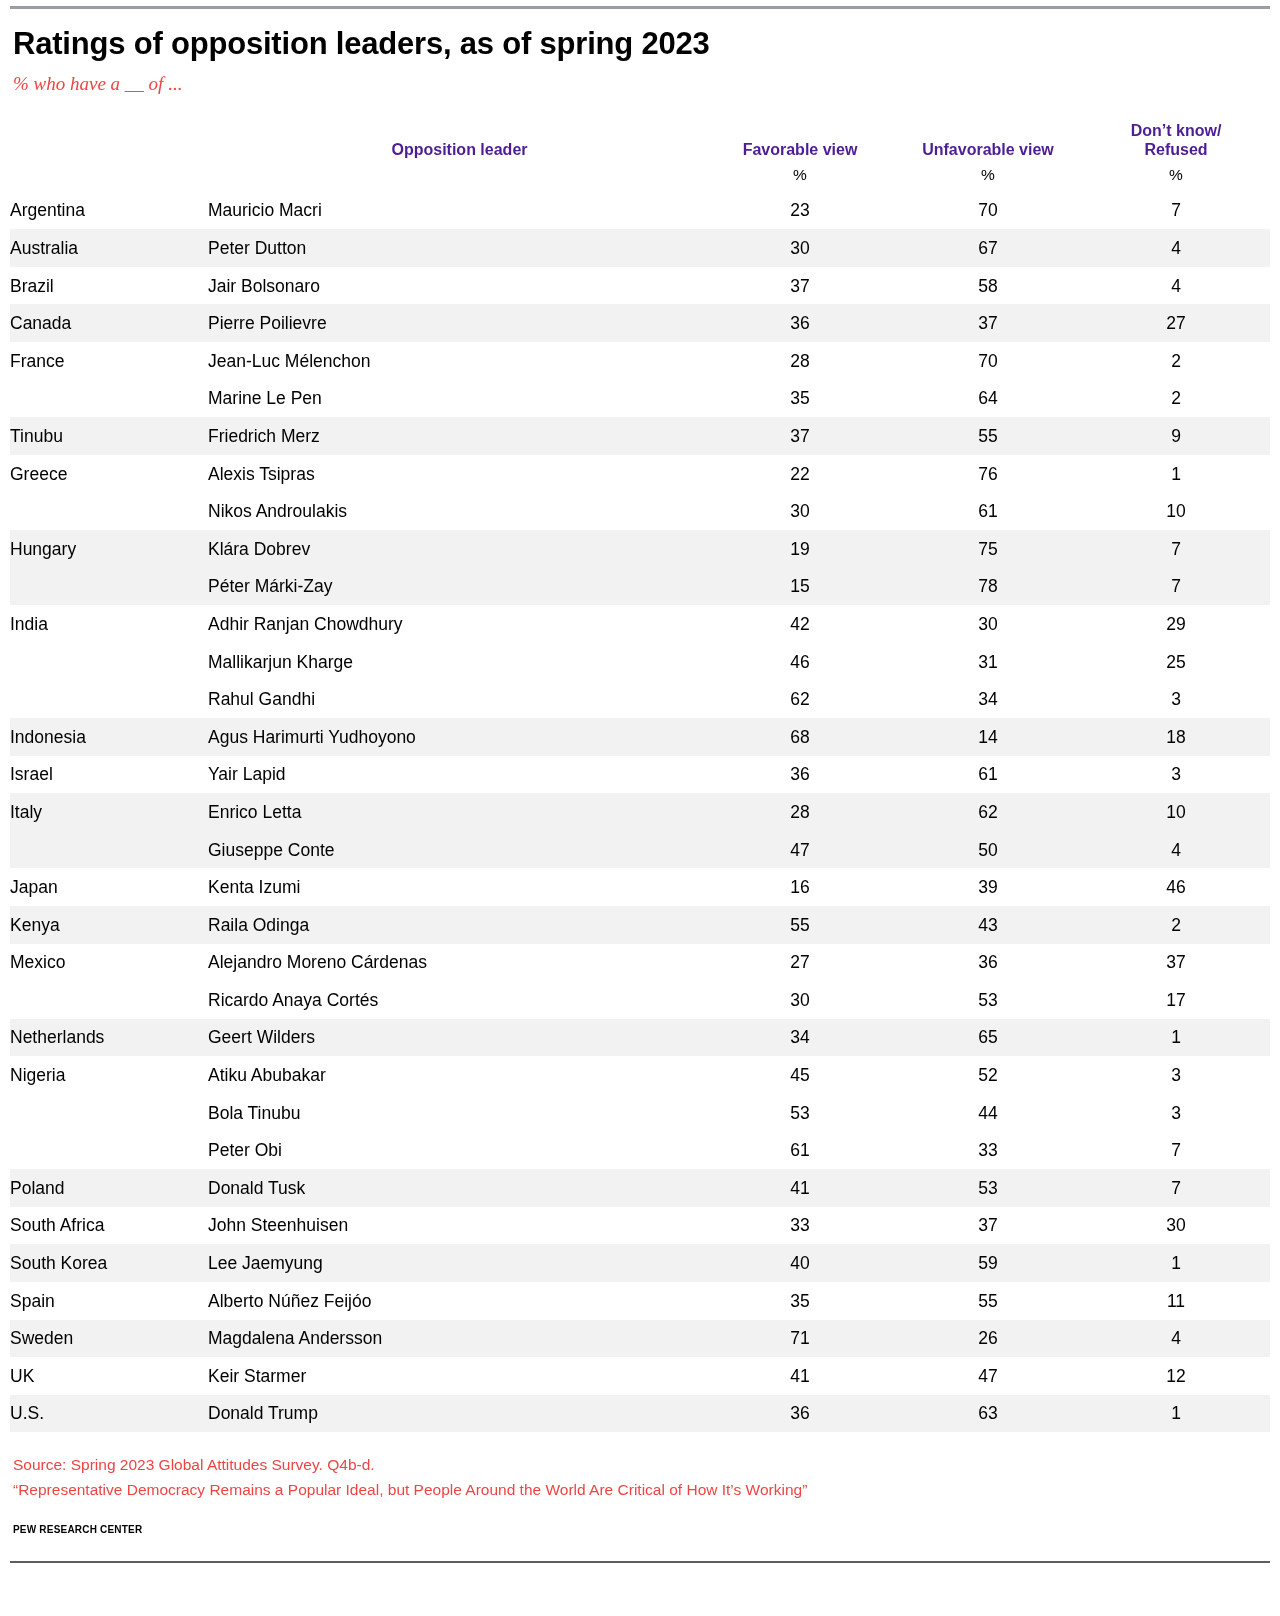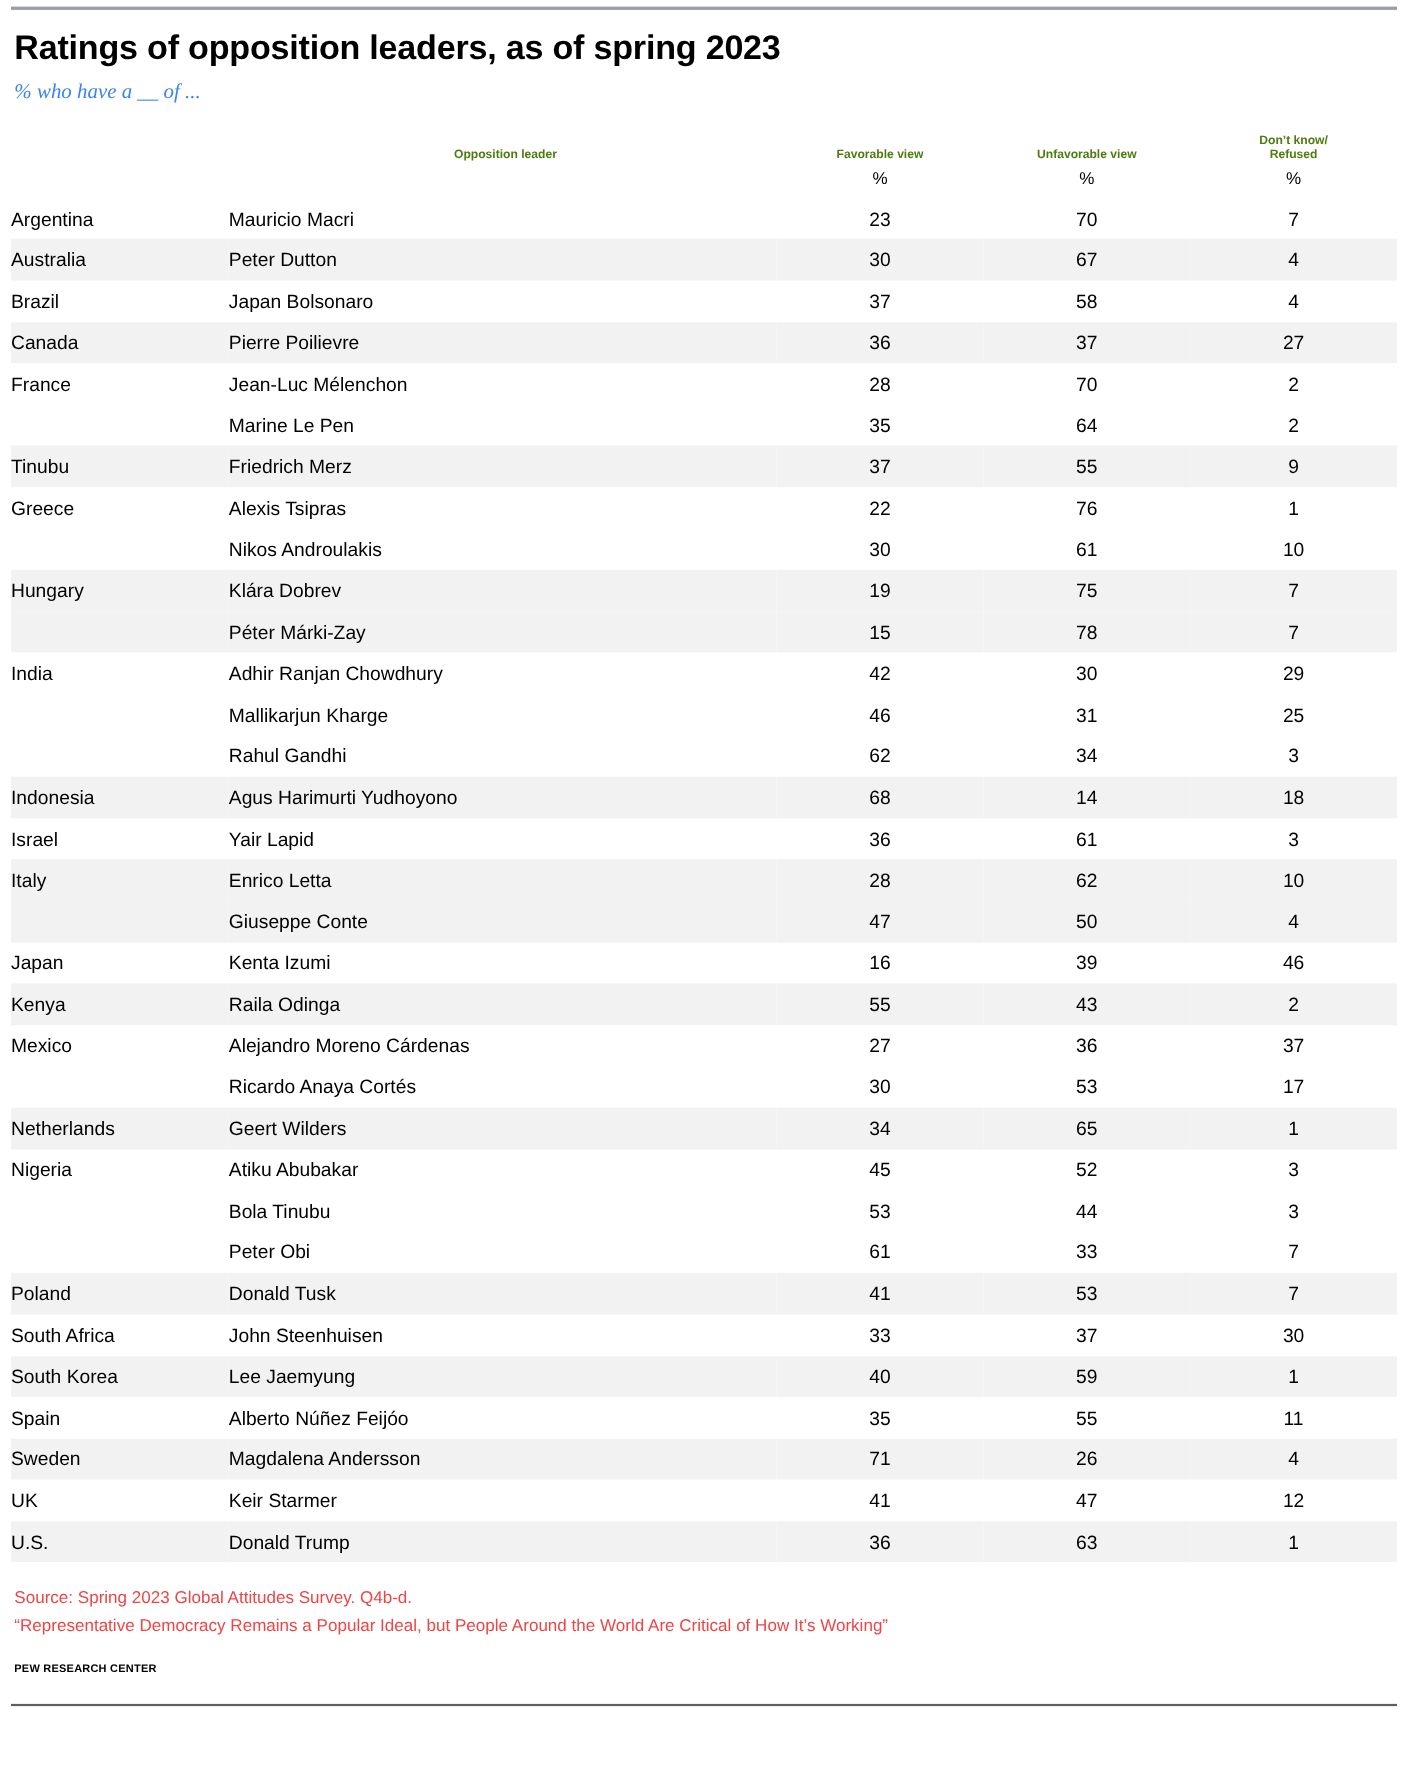--- a/index.html
+++ b/index.html
@@ -32,41 +32,41 @@
     font-weight: bold;
     letter-spacing: -0.2px;
     color: #000;
     margin: 18px 0 0 3px;
     line-height: 1.1;
   }
   .subtitle {
     font-family: "Liberation Serif", serif;
     font-style: italic;
     font-size: 19px;
-    color: #3b82f6;
+    color: #ef4444;
     margin: 12px 0 0 3px;
     line-height: 1.2;
   }
 
   table.data {
     width: 1260px;
     border-collapse: collapse;
     margin-top: 26px;
     table-layout: fixed;
   }
   table.data col.c-country { width: 198px; }
   table.data col.c-leader  { width: 498px; }
   table.data col.c-fav     { width: 188px; }
   table.data col.c-unfav   { width: 188px; }
   table.data col.c-dk      { width: 188px; }
 
   thead th {
-    font-size: 11px;
+    font-size: 16px;
     font-weight: bold;
-    color: #4d7c0f;
+    color: #4c1d95;
     padding: 0 0 4px 0;
     vertical-align: bottom;
     line-height: 1.18;
   }
   th.h-country { text-align: left; }
   th.h-leader  { text-align: center; padding-left: 5px; }
   th.h-num     { text-align: center; }
 
   tr.pct-row td {
     font-size: 15.5px;
@@ -161,21 +161,21 @@
         </tr>
         <tr class="shade">
           <td class="country">Australia</td>
           <td class="leader">Peter Dutton</td>
           <td class="num">30</td>
           <td class="num">67</td>
           <td class="num">4</td>
         </tr>
         <tr>
           <td class="country">Brazil</td>
-          <td class="leader">Japan Bolsonaro</td>
+          <td class="leader">Jair Bolsonaro</td>
           <td class="num">37</td>
           <td class="num">58</td>
           <td class="num">4</td>
         </tr>
         <tr class="shade">
           <td class="country">Canada</td>
           <td class="leader">Pierre Poilievre</td>
           <td class="num">36</td>
           <td class="num">37</td>
           <td class="num">27</td>

